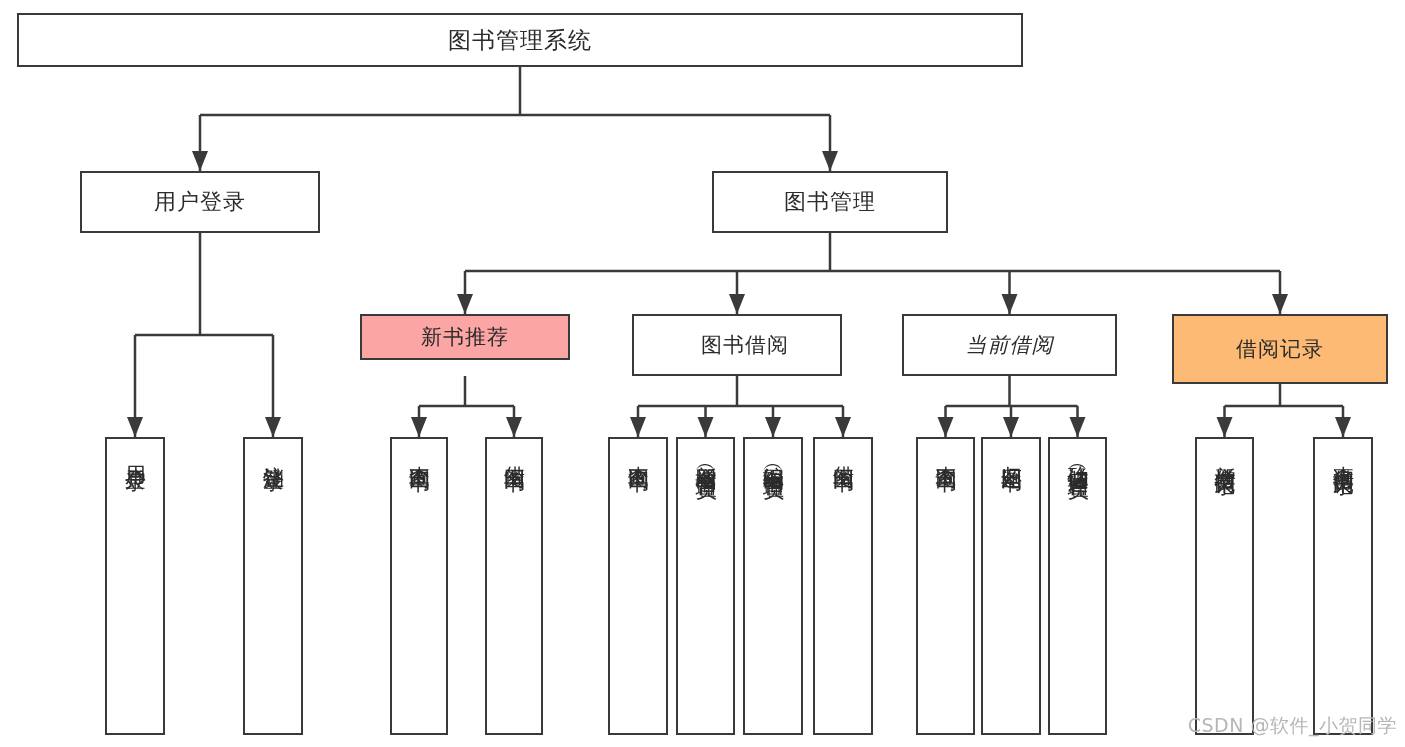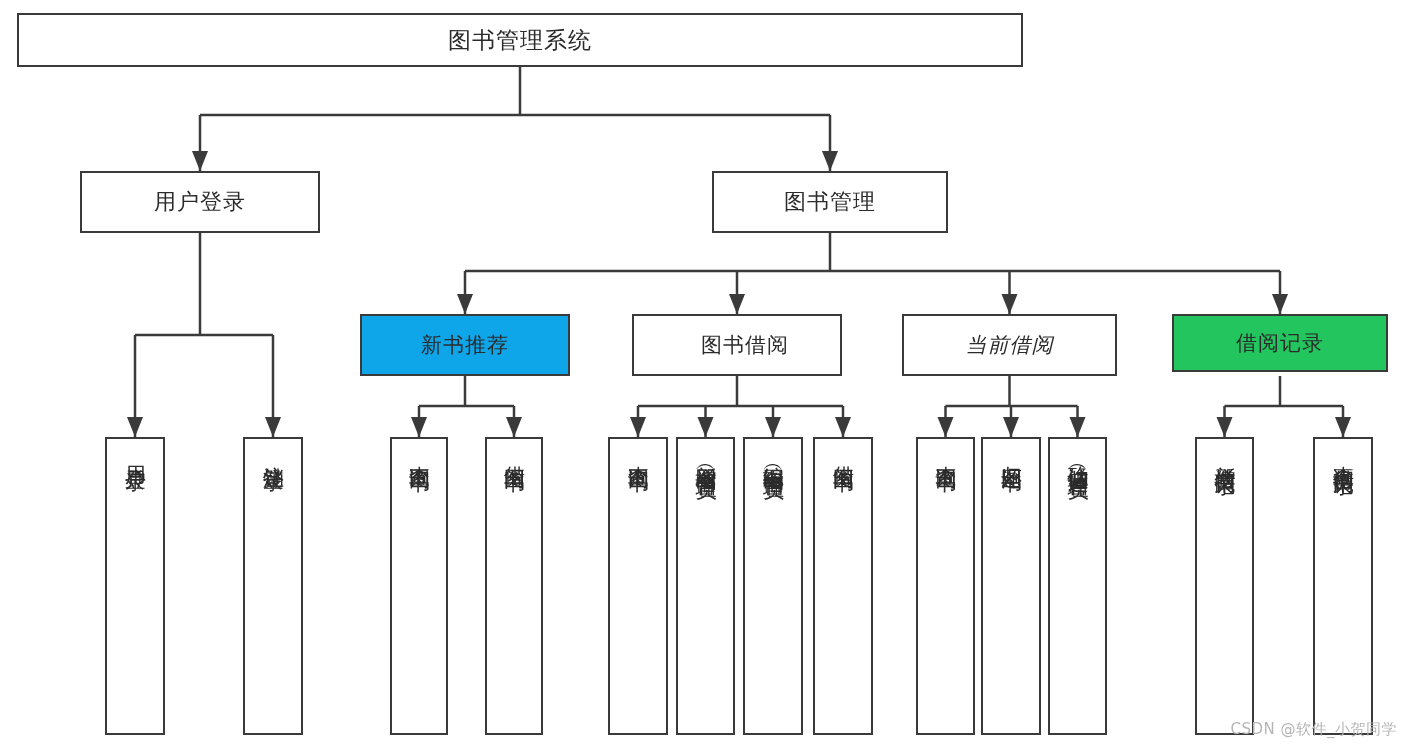--- a/index.html
+++ b/index.html
@@ -57,21 +57,21 @@
     white-space: nowrap;
   }
   .htext {
     letter-spacing: 1px;
     white-space: nowrap;
   }
   #watermark {
     position: absolute;
     right: 8px;
     bottom: 8px;
-    font-size: 15px;
+    font-size: 19px;
     color: #b6b6b6;
     letter-spacing: 0.5px;
     white-space: nowrap;
     pointer-events: none;
   }
 </style>
 </head>
 <body>
 
 <div id="canvas">
@@ -132,30 +132,30 @@
   <div id="nodes">
       <div class="node root" style="left: 17px; top: 13px; width: 1006px; height: 54px; border-color: rgb(58, 58, 58); background: rgb(255, 255, 255); color: rgb(43, 43, 43);">
         <span class="htext">图书管理系统</span>
       </div>
       <div class="node lvl2" style="left: 80px; top: 171px; width: 240px; height: 62px; border-color: rgb(58, 58, 58); background: rgb(255, 255, 255); color: rgb(43, 43, 43);">
         <span class="htext">用户登录</span>
       </div>
       <div class="node lvl2" style="left: 712px; top: 171px; width: 236px; height: 62px; border-color: rgb(58, 58, 58); background: rgb(255, 255, 255); color: rgb(43, 43, 43);">
         <span class="htext">图书管理</span>
       </div>
-      <div class="node lvl3" style="left: 360px; top: 314px; width: 210px; height: 62px; border-color: rgb(58, 58, 58); background: #0ea5e9; color: rgb(43, 43, 43);">
+      <div class="node lvl3" style="left: 360px; top: 314px; width: 210px; height: 46px; border-color: rgb(58, 58, 58); background: #fca5a5; color: rgb(43, 43, 43);">
         <span class="htext">新书推荐</span>
       </div>
       <div class="node lvl3" style="left: 632px; top: 314px; width: 210px; height: 62px; border-color: rgb(58, 58, 58); background: rgb(255, 255, 255); color: rgb(43, 43, 43); padding-left: 16px;">
         <span class="htext">图书借阅</span>
       </div>
       <div class="node lvl3" style="left: 902px; top: 314px; width: 215px; height: 62px; border-color: rgb(58, 58, 58); background: rgb(255, 255, 255); color: rgb(43, 43, 43); font-style: italic;">
         <span class="htext">当前借阅</span>
       </div>
-      <div class="node lvl3" style="left: 1172px; top: 314px; width: 216px; height: 58px; border-color: rgb(58, 58, 58); background: #22c55e; color: rgb(43, 43, 43);">
+      <div class="node lvl3" style="left: 1172px; top: 314px; width: 216px; height: 70px; border-color: rgb(58, 58, 58); background: #fdba74; color: rgb(43, 43, 43);">
         <span class="htext">借阅记录</span>
       </div>
       <div class="node leaf" style="left: 105px; top: 437px; width: 60px; height: 298px; border-color: rgb(58, 58, 58); background: rgb(255, 255, 255); color: rgb(43, 43, 43);">
         <span class="vtext">用户登录</span>
       </div>
       <div class="node leaf" style="left: 243px; top: 437px; width: 60px; height: 298px; border-color: rgb(58, 58, 58); background: rgb(255, 255, 255); color: rgb(43, 43, 43);">
         <span class="vtext">注销登录</span>
       </div>
       <div class="node leaf" style="left: 390px; top: 437px; width: 58px; height: 298px; border-color: rgb(58, 58, 58); background: rgb(255, 255, 255); color: rgb(43, 43, 43);">
         <span class="vtext">查询图书</span>

